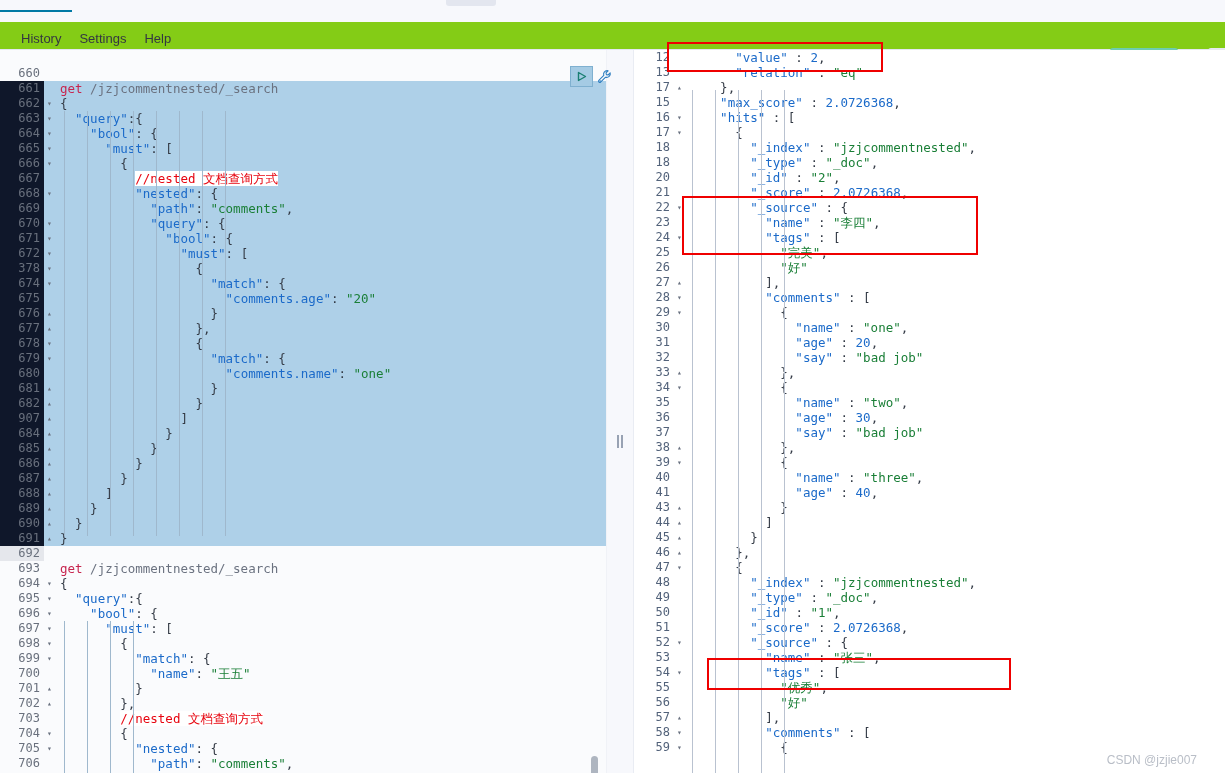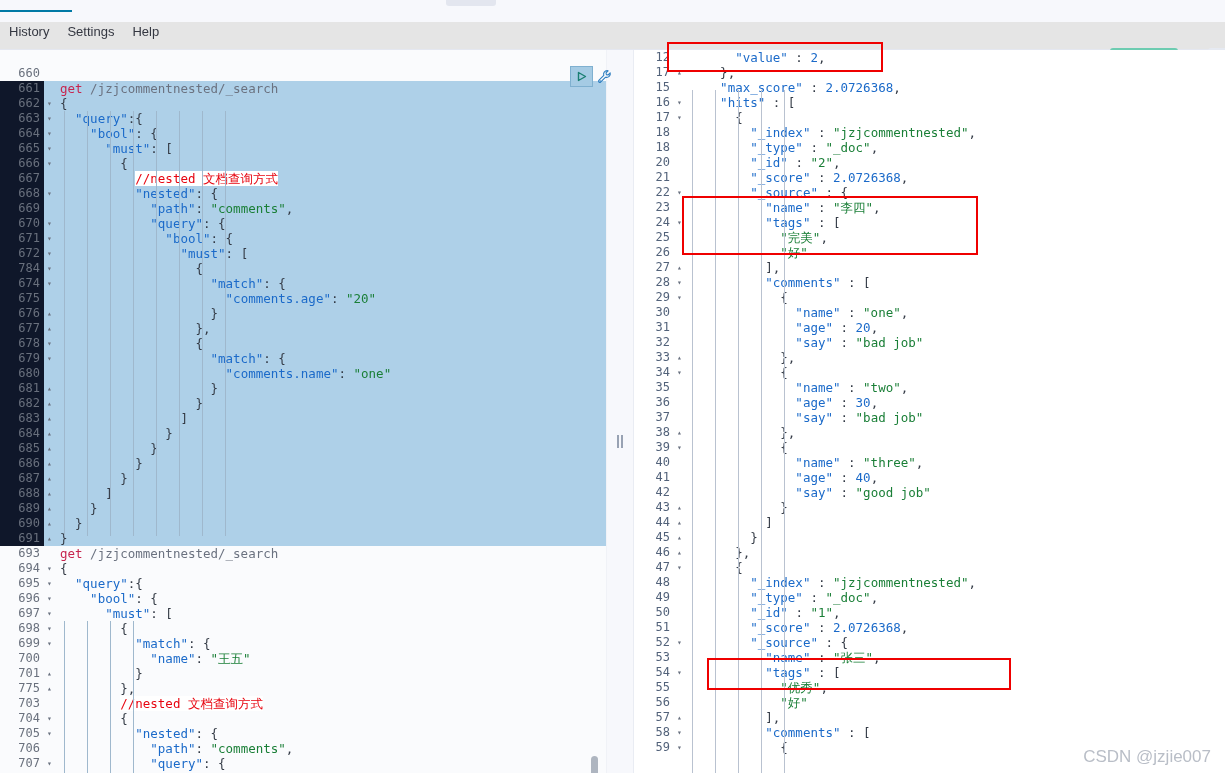--- a/index.html
+++ b/index.html
@@ -32,24 +32,24 @@
     position: absolute; left: 446px; top: 0px;
     width: 50px; height: 6px;
     background: #e3e6ef;
     border-radius: 0 0 3px 3px;
   }
 
   
   .menubar {
     position: absolute; left: 0; top: 22px;
     width: 1225px; height: 28px;
-    background: #e5e5e5;
+    background: #84cc16;
     border-bottom: 1px solid #e4e7f0;
-    display: flex; align-items: flex-start;
-    padding-left: 0;
+    display: flex; align-items: flex-end;
+    padding-left: 12px;
   }
   .menuitem {
     font-size: 13px; color: #343741;
     padding: 2px 9px;
     cursor: pointer;
     line-height: 16px;
   }
 
   .status-badge {
     position: absolute; top: 26px; right: 47px;
@@ -185,22 +185,22 @@
   
   .redbox {
     position: absolute;
     border: 2.5px solid #ef0000;
     pointer-events: none;
     z-index: 5;
   }
 
   
   .watermark {
-    position: absolute; right: 14px; bottom: 6px;
-    font-size: 17px; color: #b9bec7;
+    position: absolute; right: 28px; bottom: 6px;
+    font-size: 12px; color: #b9bec7;
     font-family: "Liberation Sans", sans-serif;
     user-select: none;
   }
 </style>
 </head>
 <body>
 
 <div id="app">
 
   <div class="tabstrip">
@@ -225,49 +225,50 @@
         <div class="row sel"><div class="ln">663</div><div class="fold">▾</div><div class="txt"><span class="k-punc">  </span><span class="k-key">"query"</span><span class="k-punc">:{</span></div></div>
         <div class="row sel"><div class="ln">664</div><div class="fold">▾</div><div class="txt"><span class="k-punc">    </span><span class="k-key">"bool"</span><span class="k-punc">: {</span></div></div>
         <div class="row sel"><div class="ln">665</div><div class="fold">▾</div><div class="txt"><span class="k-punc">      </span><span class="k-key">"must"</span><span class="k-punc">: [</span></div></div>
         <div class="row sel"><div class="ln">666</div><div class="fold">▾</div><div class="txt"><span class="k-punc">        {</span></div></div>
         <div class="row sel"><div class="ln">667</div><div class="fold"></div><div class="txt"><span class="k-punc">          </span><span class="k-cmt">//nested 文档查询方式</span></div></div>
         <div class="row sel"><div class="ln">668</div><div class="fold">▾</div><div class="txt"><span class="k-punc">          </span><span class="k-key">"nested"</span><span class="k-punc">: {</span></div></div>
         <div class="row sel"><div class="ln">669</div><div class="fold"></div><div class="txt"><span class="k-punc">            </span><span class="k-key">"path"</span><span class="k-punc">: </span><span class="k-str">"comments"</span><span class="k-punc">,</span></div></div>
         <div class="row sel"><div class="ln">670</div><div class="fold">▾</div><div class="txt"><span class="k-punc">            </span><span class="k-key">"query"</span><span class="k-punc">: {</span></div></div>
         <div class="row sel"><div class="ln">671</div><div class="fold">▾</div><div class="txt"><span class="k-punc">              </span><span class="k-key">"bool"</span><span class="k-punc">: {</span></div></div>
         <div class="row sel"><div class="ln">672</div><div class="fold">▾</div><div class="txt"><span class="k-punc">                </span><span class="k-key">"must"</span><span class="k-punc">: [</span></div></div>
-        <div class="row sel"><div class="ln">784</div><div class="fold">▾</div><div class="txt"><span class="k-punc">                  {</span></div></div>
+        <div class="row sel"><div class="ln">378</div><div class="fold">▾</div><div class="txt"><span class="k-punc">                  {</span></div></div>
         <div class="row sel"><div class="ln">674</div><div class="fold">▾</div><div class="txt"><span class="k-punc">                    </span><span class="k-key">"match"</span><span class="k-punc">: {</span></div></div>
         <div class="row sel"><div class="ln">675</div><div class="fold"></div><div class="txt"><span class="k-punc">                      </span><span class="k-key">"comments.age"</span><span class="k-punc">: </span><span class="k-str">"20"</span></div></div>
         <div class="row sel"><div class="ln">676</div><div class="fold">▴</div><div class="txt"><span class="k-punc">                    }</span></div></div>
         <div class="row sel"><div class="ln">677</div><div class="fold">▴</div><div class="txt"><span class="k-punc">                  },</span></div></div>
         <div class="row sel"><div class="ln">678</div><div class="fold">▾</div><div class="txt"><span class="k-punc">                  {</span></div></div>
         <div class="row sel"><div class="ln">679</div><div class="fold">▾</div><div class="txt"><span class="k-punc">                    </span><span class="k-key">"match"</span><span class="k-punc">: {</span></div></div>
         <div class="row sel"><div class="ln">680</div><div class="fold"></div><div class="txt"><span class="k-punc">                      </span><span class="k-key">"comments.name"</span><span class="k-punc">: </span><span class="k-str">"one"</span></div></div>
         <div class="row sel"><div class="ln">681</div><div class="fold">▴</div><div class="txt"><span class="k-punc">                    }</span></div></div>
         <div class="row sel"><div class="ln">682</div><div class="fold">▴</div><div class="txt"><span class="k-punc">                  }</span></div></div>
-        <div class="row sel"><div class="ln">683</div><div class="fold">▴</div><div class="txt"><span class="k-punc">                ]</span></div></div>
+        <div class="row sel"><div class="ln">907</div><div class="fold">▴</div><div class="txt"><span class="k-punc">                ]</span></div></div>
         <div class="row sel"><div class="ln">684</div><div class="fold">▴</div><div class="txt"><span class="k-punc">              }</span></div></div>
         <div class="row sel"><div class="ln">685</div><div class="fold">▴</div><div class="txt"><span class="k-punc">            }</span></div></div>
         <div class="row sel"><div class="ln">686</div><div class="fold">▴</div><div class="txt"><span class="k-punc">          }</span></div></div>
         <div class="row sel"><div class="ln">687</div><div class="fold">▴</div><div class="txt"><span class="k-punc">        }</span></div></div>
         <div class="row sel"><div class="ln">688</div><div class="fold">▴</div><div class="txt"><span class="k-punc">      ]</span></div></div>
         <div class="row sel"><div class="ln">689</div><div class="fold">▴</div><div class="txt"><span class="k-punc">    }</span></div></div>
         <div class="row sel"><div class="ln">690</div><div class="fold">▴</div><div class="txt"><span class="k-punc">  }</span></div></div>
         <div class="row sel"><div class="ln">691</div><div class="fold">▴</div><div class="txt"><span class="k-punc">}</span></div></div>
+        <div class="row cur"><div class="ln">692</div><div class="fold"></div><div class="txt"></div></div>
         <div class="row"><div class="ln">693</div><div class="fold"></div><div class="txt"><span class="k-method">get</span><span class="k-url"> /jzjcommentnested/_search</span></div></div>
         <div class="row"><div class="ln">694</div><div class="fold">▾</div><div class="txt"><span class="k-punc">{</span></div></div>
         <div class="row"><div class="ln">695</div><div class="fold">▾</div><div class="txt"><span class="k-punc">  </span><span class="k-key">"query"</span><span class="k-punc">:{</span></div></div>
         <div class="row"><div class="ln">696</div><div class="fold">▾</div><div class="txt"><span class="k-punc">    </span><span class="k-key">"bool"</span><span class="k-punc">: {</span></div></div>
         <div class="row"><div class="ln">697</div><div class="fold">▾</div><div class="txt"><span class="k-punc">      </span><span class="k-key">"must"</span><span class="k-punc">: [</span></div></div>
         <div class="row"><div class="ln">698</div><div class="fold">▾</div><div class="txt"><span class="k-punc">        {</span></div></div>
         <div class="row"><div class="ln">699</div><div class="fold">▾</div><div class="txt"><span class="k-punc">          </span><span class="k-key">"match"</span><span class="k-punc">: {</span></div></div>
         <div class="row"><div class="ln">700</div><div class="fold"></div><div class="txt"><span class="k-punc">            </span><span class="k-key">"name"</span><span class="k-punc">: </span><span class="k-str">"王五"</span></div></div>
         <div class="row"><div class="ln">701</div><div class="fold">▴</div><div class="txt"><span class="k-punc">          }</span></div></div>
-        <div class="row"><div class="ln">775</div><div class="fold">▴</div><div class="txt"><span class="k-punc">        },</span></div></div>
+        <div class="row"><div class="ln">702</div><div class="fold">▴</div><div class="txt"><span class="k-punc">        },</span></div></div>
         <div class="row"><div class="ln">703</div><div class="fold"></div><div class="txt"><span class="k-punc">        </span><span class="k-cmt">//nested 文档查询方式</span></div></div>
         <div class="row"><div class="ln">704</div><div class="fold">▾</div><div class="txt"><span class="k-punc">        {</span></div></div>
         <div class="row"><div class="ln">705</div><div class="fold">▾</div><div class="txt"><span class="k-punc">          </span><span class="k-key">"nested"</span><span class="k-punc">: {</span></div></div>
         <div class="row"><div class="ln">706</div><div class="fold"></div><div class="txt"><span class="k-punc">            </span><span class="k-key">"path"</span><span class="k-punc">: </span><span class="k-str">"comments"</span><span class="k-punc">,</span></div></div>
         <div class="row"><div class="ln">707</div><div class="fold">▾</div><div class="txt"><span class="k-punc">            </span><span class="k-key">"query"</span><span class="k-punc">: {</span></div></div>
       </div>
     <div class="vscroll"></div>
   <div class="guides" style="top: 45px; height: 425px; bottom: auto;">
         <i style="left: 64px;"></i>
         <i style="left: 87px;"></i>
@@ -303,20 +304,21 @@
   <div class="splitter">
     <div class="splitter-grip">
       <i></i>
         <i></i>
     </div>
   </div>
 
   <div class="pane pane-right">
     <div class="code" id="right-code">
         <div class="row"><div class="ln">12</div><div class="fold"></div><div class="txt"><span class="k-punc">      </span><span class="k-key">"value"</span><span class="k-punc"> : </span><span class="k-num">2</span><span class="k-punc">,</span></div></div>
+        <div class="row"><div class="ln">13</div><div class="fold"></div><div class="txt"><span class="k-punc">      </span><span class="k-key">"relation"</span><span class="k-punc"> : </span><span class="k-str">"eq"</span></div></div>
         <div class="row"><div class="ln">17</div><div class="fold">▴</div><div class="txt"><span class="k-punc">    },</span></div></div>
         <div class="row"><div class="ln">15</div><div class="fold"></div><div class="txt"><span class="k-punc">    </span><span class="k-key">"max_score"</span><span class="k-punc"> : </span><span class="k-num">2.0726368</span><span class="k-punc">,</span></div></div>
         <div class="row"><div class="ln">16</div><div class="fold">▾</div><div class="txt"><span class="k-punc">    </span><span class="k-key">"hits"</span><span class="k-punc"> : [</span></div></div>
         <div class="row"><div class="ln">17</div><div class="fold">▾</div><div class="txt"><span class="k-punc">      {</span></div></div>
         <div class="row"><div class="ln">18</div><div class="fold"></div><div class="txt"><span class="k-punc">        </span><span class="k-key">"_index"</span><span class="k-punc"> : </span><span class="k-str">"jzjcommentnested"</span><span class="k-punc">,</span></div></div>
         <div class="row"><div class="ln">18</div><div class="fold"></div><div class="txt"><span class="k-punc">        </span><span class="k-key">"_type"</span><span class="k-punc"> : </span><span class="k-str">"_doc"</span><span class="k-punc">,</span></div></div>
         <div class="row"><div class="ln">20</div><div class="fold"></div><div class="txt"><span class="k-punc">        </span><span class="k-key">"_id"</span><span class="k-punc"> : </span><span class="k-str">"2"</span><span class="k-punc">,</span></div></div>
         <div class="row"><div class="ln">21</div><div class="fold"></div><div class="txt"><span class="k-punc">        </span><span class="k-key">"_score"</span><span class="k-punc"> : </span><span class="k-num">2.0726368</span><span class="k-punc">,</span></div></div>
         <div class="row"><div class="ln">22</div><div class="fold">▾</div><div class="txt"><span class="k-punc">        </span><span class="k-key">"_source"</span><span class="k-punc"> : {</span></div></div>
         <div class="row"><div class="ln">23</div><div class="fold"></div><div class="txt"><span class="k-punc">          </span><span class="k-key">"name"</span><span class="k-punc"> : </span><span class="k-str">"李四"</span><span class="k-punc">,</span></div></div>
@@ -331,21 +333,20 @@
         <div class="row"><div class="ln">32</div><div class="fold"></div><div class="txt"><span class="k-punc">              </span><span class="k-key">"say"</span><span class="k-punc"> : </span><span class="k-str">"bad job"</span></div></div>
         <div class="row"><div class="ln">33</div><div class="fold">▴</div><div class="txt"><span class="k-punc">            },</span></div></div>
         <div class="row"><div class="ln">34</div><div class="fold">▾</div><div class="txt"><span class="k-punc">            {</span></div></div>
         <div class="row"><div class="ln">35</div><div class="fold"></div><div class="txt"><span class="k-punc">              </span><span class="k-key">"name"</span><span class="k-punc"> : </span><span class="k-str">"two"</span><span class="k-punc">,</span></div></div>
         <div class="row"><div class="ln">36</div><div class="fold"></div><div class="txt"><span class="k-punc">              </span><span class="k-key">"age"</span><span class="k-punc"> : </span><span class="k-num">30</span><span class="k-punc">,</span></div></div>
         <div class="row"><div class="ln">37</div><div class="fold"></div><div class="txt"><span class="k-punc">              </span><span class="k-key">"say"</span><span class="k-punc"> : </span><span class="k-str">"bad job"</span></div></div>
         <div class="row"><div class="ln">38</div><div class="fold">▴</div><div class="txt"><span class="k-punc">            },</span></div></div>
         <div class="row"><div class="ln">39</div><div class="fold">▾</div><div class="txt"><span class="k-punc">            {</span></div></div>
         <div class="row"><div class="ln">40</div><div class="fold"></div><div class="txt"><span class="k-punc">              </span><span class="k-key">"name"</span><span class="k-punc"> : </span><span class="k-str">"three"</span><span class="k-punc">,</span></div></div>
         <div class="row"><div class="ln">41</div><div class="fold"></div><div class="txt"><span class="k-punc">              </span><span class="k-key">"age"</span><span class="k-punc"> : </span><span class="k-num">40</span><span class="k-punc">,</span></div></div>
-        <div class="row"><div class="ln">42</div><div class="fold"></div><div class="txt"><span class="k-punc">              </span><span class="k-key">"say"</span><span class="k-punc"> : </span><span class="k-str">"good job"</span></div></div>
         <div class="row"><div class="ln">43</div><div class="fold">▴</div><div class="txt"><span class="k-punc">            }</span></div></div>
         <div class="row"><div class="ln">44</div><div class="fold">▴</div><div class="txt"><span class="k-punc">          ]</span></div></div>
         <div class="row"><div class="ln">45</div><div class="fold">▴</div><div class="txt"><span class="k-punc">        }</span></div></div>
         <div class="row"><div class="ln">46</div><div class="fold">▴</div><div class="txt"><span class="k-punc">      },</span></div></div>
         <div class="row"><div class="ln">47</div><div class="fold">▾</div><div class="txt"><span class="k-punc">      {</span></div></div>
         <div class="row"><div class="ln">48</div><div class="fold"></div><div class="txt"><span class="k-punc">        </span><span class="k-key">"_index"</span><span class="k-punc"> : </span><span class="k-str">"jzjcommentnested"</span><span class="k-punc">,</span></div></div>
         <div class="row"><div class="ln">49</div><div class="fold"></div><div class="txt"><span class="k-punc">        </span><span class="k-key">"_type"</span><span class="k-punc"> : </span><span class="k-str">"_doc"</span><span class="k-punc">,</span></div></div>
         <div class="row"><div class="ln">50</div><div class="fold"></div><div class="txt"><span class="k-punc">        </span><span class="k-key">"_id"</span><span class="k-punc"> : </span><span class="k-str">"1"</span><span class="k-punc">,</span></div></div>
         <div class="row"><div class="ln">51</div><div class="fold"></div><div class="txt"><span class="k-punc">        </span><span class="k-key">"_score"</span><span class="k-punc"> : </span><span class="k-num">2.0726368</span><span class="k-punc">,</span></div></div>
         <div class="row"><div class="ln">52</div><div class="fold">▾</div><div class="txt"><span class="k-punc">        </span><span class="k-key">"_source"</span><span class="k-punc"> : {</span></div></div>

